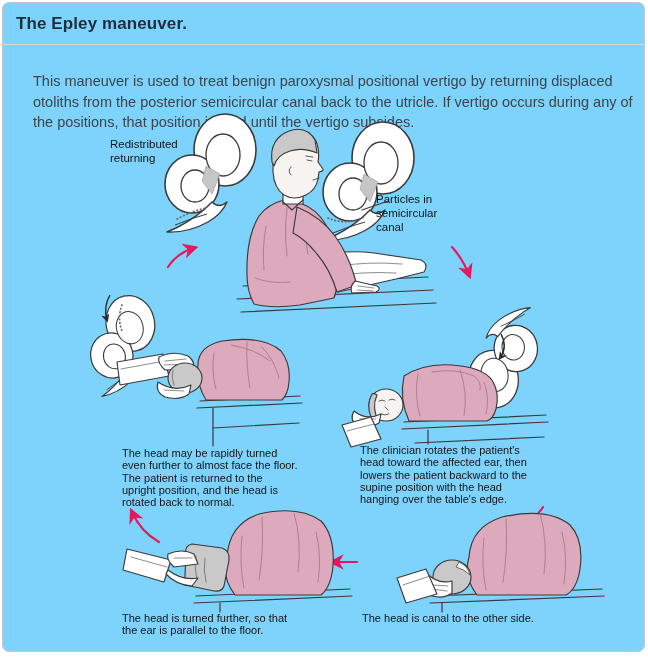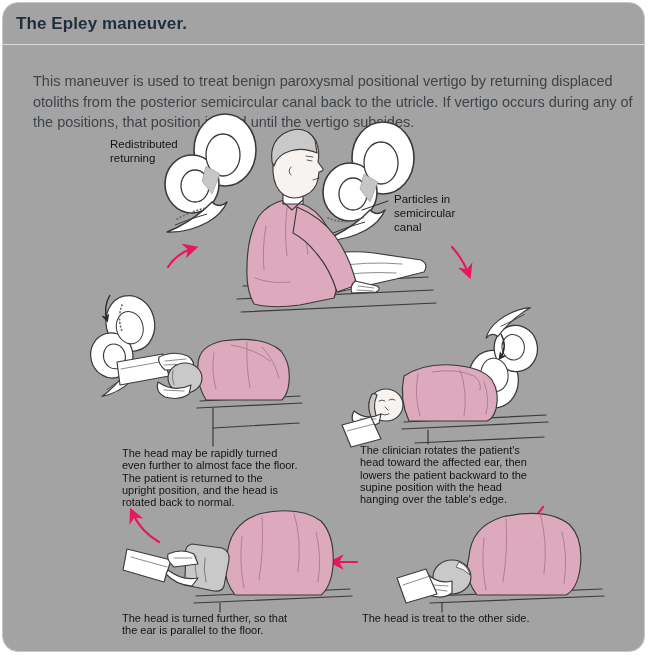--- a/index.html
+++ b/index.html
@@ -3,21 +3,21 @@
 <meta charset="utf-8">
 <style>
   :root{
     --shirt:#dcaabc; --arrow:#e8175d; --hair:#c9c9c9; --line:#3a3a3a;
     --title_text:#1f2e3d; --body_text:#3e444a; --border:#c5c8ca;
   }
   html,body{margin:0;padding:0}
   body{width:648px;height:657px;position:relative;overflow:hidden;
        font-family:"Liberation Sans",sans-serif;background:#fff}
   .card{position:absolute;left:2px;top:2px;width:643px;height:650px;
-        background:#a3a3a3;border:1px solid var(--border);border-radius:16px;
+        background:#7dd3fc;border:1px solid var(--border);border-radius:7px;
         box-sizing:border-box}
   .card-header{padding:11px 13px 10px 13px;border-bottom:1px solid #d9dbdd}
   .card-title{margin:0;font-size:17px;font-weight:700;color:var(--title_text);letter-spacing:.1px}
   .card-desc{margin:17px;padding:9px 13px 0 13px;font-size:14.5px;line-height:1.42;
              color:var(--body_text);width:616px}
   .figure{position:absolute;left:0;top:108px;width:648px;height:549px}
   .figure svg{position:absolute;left:0;top:0;display:block}
   .fig-text{position:absolute;white-space:pre-line;color:#141414}
   .fig-label{font-size:11.5px;line-height:1.22}
   .fig-caption{font-size:11px;line-height:1.12}
@@ -200,30 +200,30 @@
       <path class="white o" d="M425,464 Q419,478 430,487 Q442,492 452,485 L452,473 Q438,477 425,464 Z"></path>
       <path class="crease" d="M433,477 L448,478"></path>
       <path class="crease" d="M431,481 L447,483"></path>
       <path class="white o" d="M397,470 L426,461 L437,486 L406,495 Z"></path>
       <path class="crease" d="M403,477 L430,468"></path>
     </g>
   </svg>
 
   <div class="fig-text fig-label" style="left:110px;top:29px;width:96px">Redistributed
 returning</div>
-  <div class="fig-text fig-label" style="left:394px;top:84px;width:92px">Particles in
+  <div class="fig-text fig-label" style="left:376px;top:84px;width:92px">Particles in
 semicircular
 canal</div>
 
   <div class="fig-text fig-caption" style="left:122px;top:339px;width:200px">The head may be rapidly turned
 even further to almost face the floor.
 The patient is returned to the
 upright position, and the head is
 rotated back to normal.</div>
   <div class="fig-text fig-caption" style="left:360px;top:336px;width:200px">The clinician rotates the patient's
 head toward the affected ear, then
 lowers the patient backward to the
 supine position with the head
 hanging over the table's edge.</div>
   <div class="fig-text fig-caption" style="left:122px;top:504px;width:210px">The head is turned further, so that
 the ear is parallel to the floor.</div>
-  <div class="fig-text fig-caption" style="left:362px;top:504px;width:240px">The head is treat to the other side.</div>
+  <div class="fig-text fig-caption" style="left:362px;top:504px;width:240px">The head is canal to the other side.</div>
 </div>
 
 </body></html>

